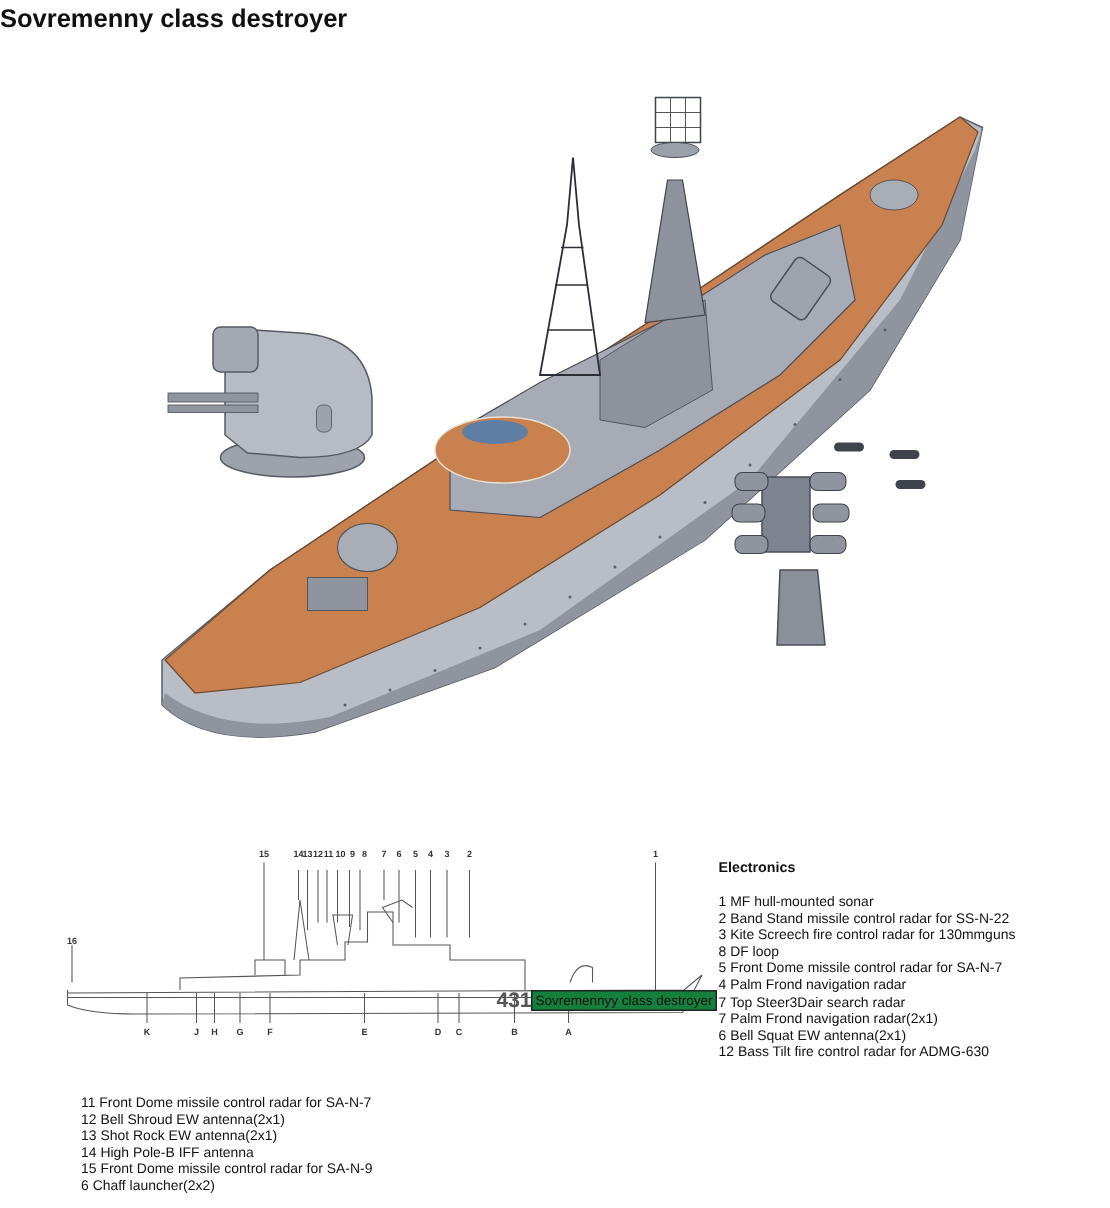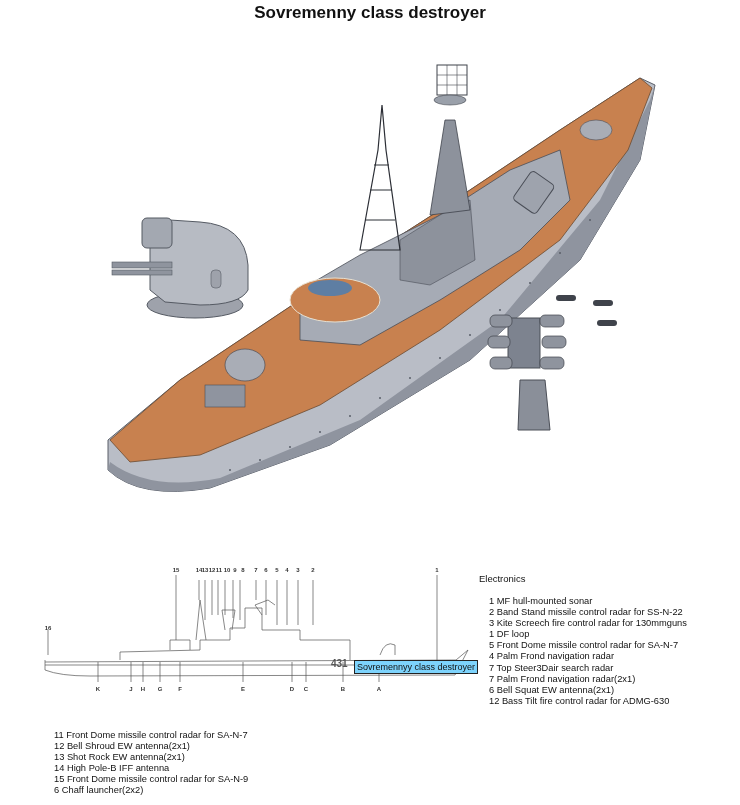--- a/index.html
+++ b/index.html
@@ -1,26 +1,26 @@
 <!DOCTYPE html>
 <html><head>
 <meta charset="utf-8">
 <style>
   html, body { margin: 0; padding: 0; background: #ffffff; }
   body { width: 740px; height: 805px; position: relative; overflow: hidden; font-family: "Liberation Sans", sans-serif; color: #111; }
-  .title { position: absolute; left: 0; top: 3px; width: 740px; text-align: center; font-weight: bold; font-size: 17px; color: #111; }
+  .title { position: absolute; left: 0; top: 3px; width: 740px; font-weight: bold; font-size: 17px; color: #111; }
   .illus { position: absolute; left: 0; top: 30px; width: 740px; height: 500px; }
   .profile { position: absolute; left: 30px; top: 560px; width: 450px; height: 140px; }
   .num-label { position: absolute; font-size: 6px; font-weight: bold; color: #333; transform: translateX(-50%); }
   .letter-label { position: absolute; font-size: 6px; font-weight: bold; color: #333; transform: translateX(-50%); }
-  .elec-title { position: absolute; left: 479px; top: 573px; font-size: 9.5px; font-weight: normal; color: #111; text-align: center; }
-  .elec-list { position: absolute; left: 489px; top: 596px; font-size: 9.3px; line-height: 11.1px; color: #111; margin: 0; padding: 0; list-style: none; }
+  .elec-title { position: absolute; left: 479px; top: 573px; font-size: 9.5px; font-weight: bold; color: #111; text-align: center; }
+  .elec-list { position: absolute; left: 479px; top: 596px; font-size: 9.3px; line-height: 11.1px; color: #111; margin: 0; padding: 0; list-style: none; }
   .bottom-list { position: absolute; left: 37px; top: 713px; font-size: 9.3px; line-height: 11.1px; color: #111; margin: 17px; padding: 0; list-style: none; }
-  .tooltip { position: absolute; left: 354px; top: 660px; border: 1px solid #222; background: #7dd3fc; font-size: 9px; padding: 0 2px; line-height: 12px; color: #111; white-space: nowrap; }
-  .hull-num { position: absolute; left: 331px; top: 658px; font-size: 10px; color: #555; font-weight: bold; }
+  .tooltip { position: absolute; left: 354px; top: 660px; border: 1px solid #222; background: #15803d; font-size: 9px; padding: 0 2px; line-height: 12px; color: #111; white-space: nowrap; }
+  .hull-num { position: absolute; left: 331px; top: 658px; font-size: 14px; color: #555; font-weight: bold; }
 </style>
 </head>
 <body>
 
 <div class="title">Sovremenny class destroyer</div>
 
 <svg class="illus" viewBox="0 30 740 500" xmlns="http://www.w3.org/2000/svg">
 
   <path d="M108 440 L108 470 Q140 500 210 488 L330 445 L470 360 L580 260 L640 160 L655 85 L640 78 L560 130 L440 210 L300 300 L180 380 Z" fill="#b9bdc6" stroke="#5a5f69" stroke-width="1"></path>
   <path d="M108 470 Q140 500 210 488 L330 445 L470 360 L580 260 L640 160 L655 85 L650 100 L600 200 L500 320 L360 420 L220 478 Q150 492 110 462 Z" fill="#8f949f"></path>
@@ -169,21 +169,21 @@
 <span class="letter-label" style="left:343px;top:686px">B</span>
 <span class="letter-label" style="left:379px;top:686px">A</span>
 
 <span class="hull-num">431</span>
 
 <div class="elec-title">Electronics</div>
 <ul class="elec-list">
   <li>1 MF hull-mounted sonar</li>
   <li>2 Band Stand missile control radar for SS-N-22</li>
   <li>3 Kite Screech fire control radar for 130mmguns</li>
-  <li>1 DF loop</li>
+  <li>8 DF loop</li>
   <li>5 Front Dome missile control radar for SA-N-7</li>
   <li>4 Palm Frond navigation radar</li>
   <li>7 Top Steer3Dair search radar</li>
   <li>7 Palm Frond navigation radar(2x1)</li>
   <li>6 Bell Squat EW antenna(2x1)</li>
   <li>12 Bass Tilt fire control radar for ADMG-630</li>
 </ul>
 
 <ul class="bottom-list">
   <li>11 Front Dome missile control radar for SA-N-7</li>

